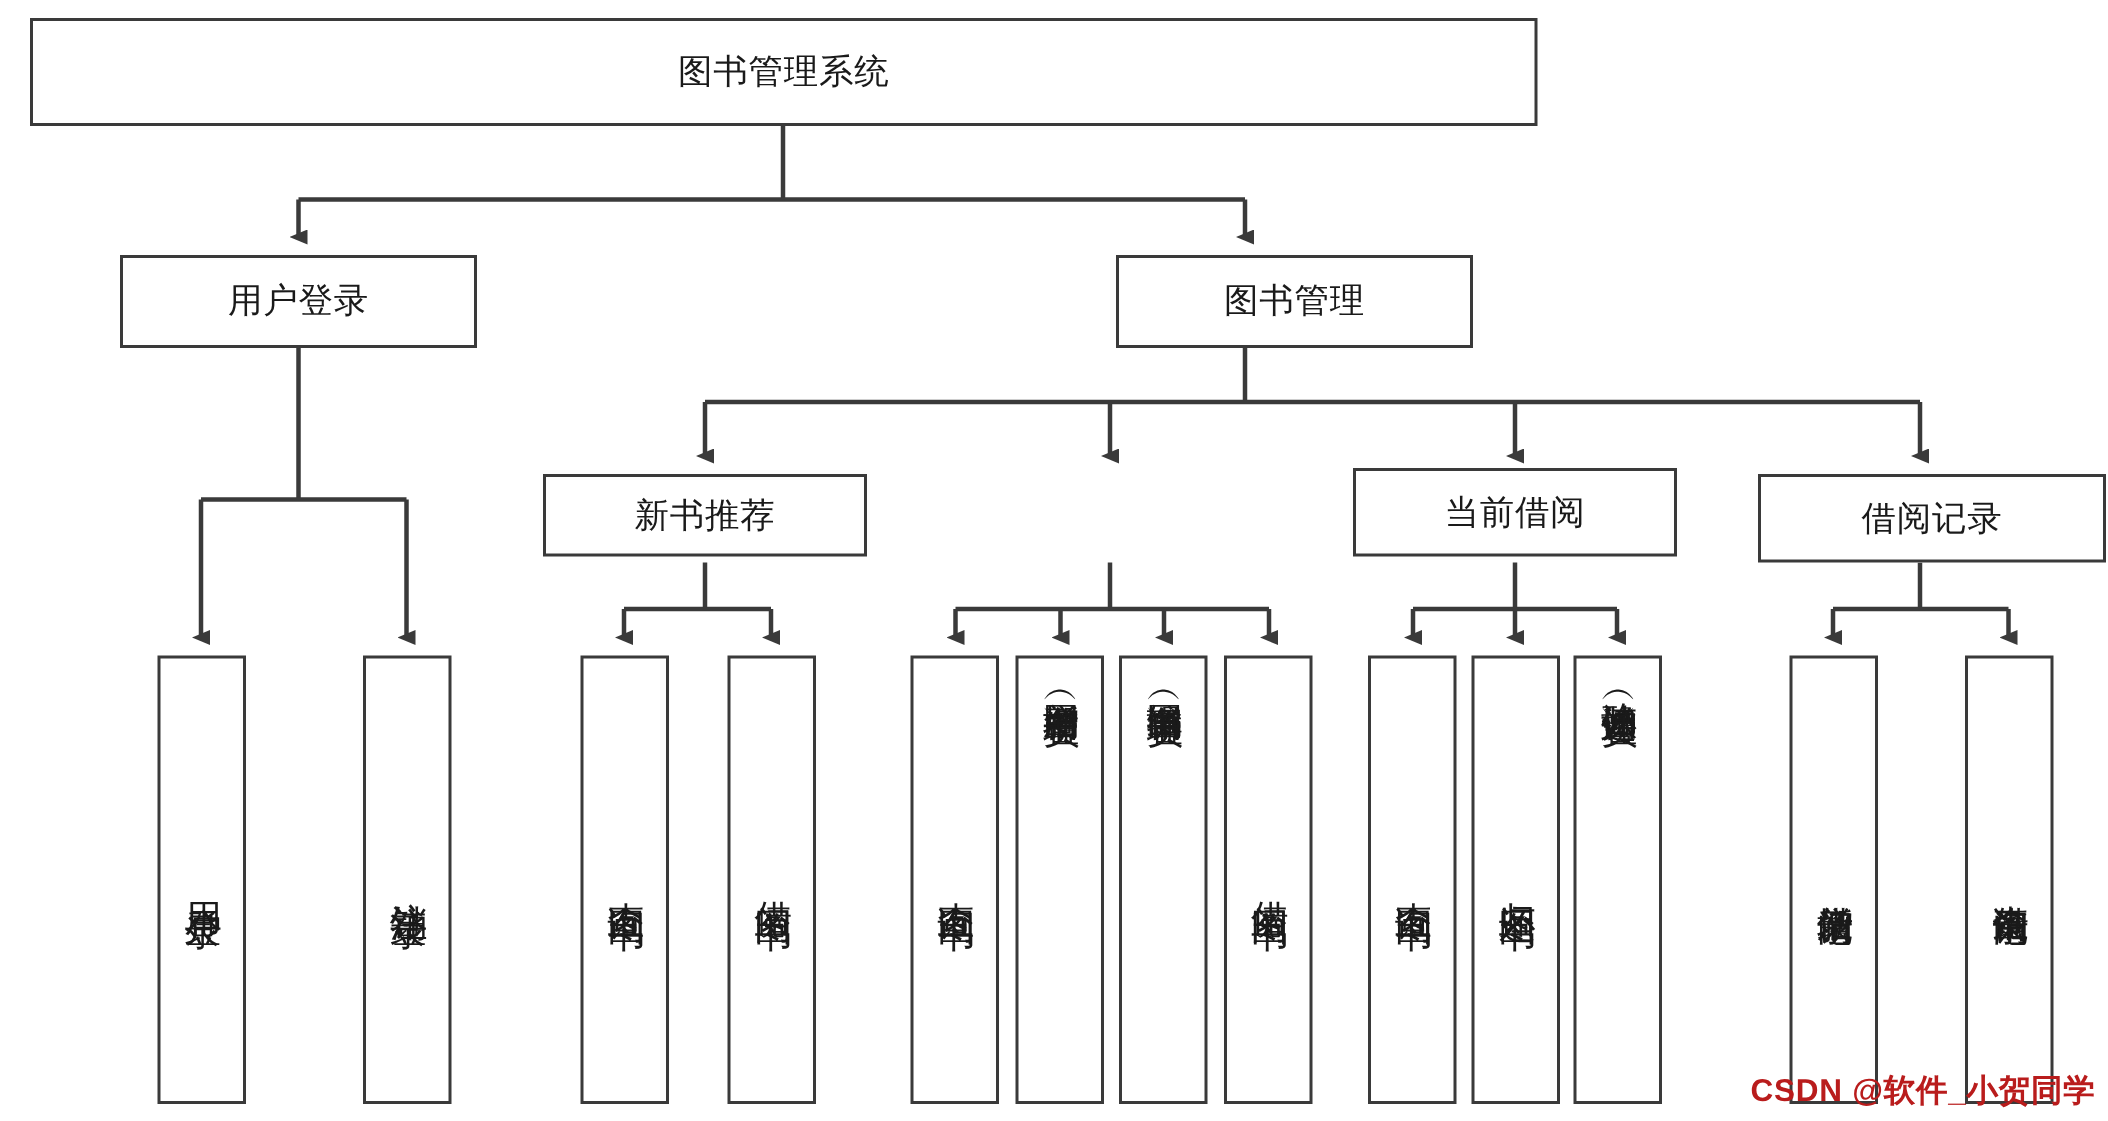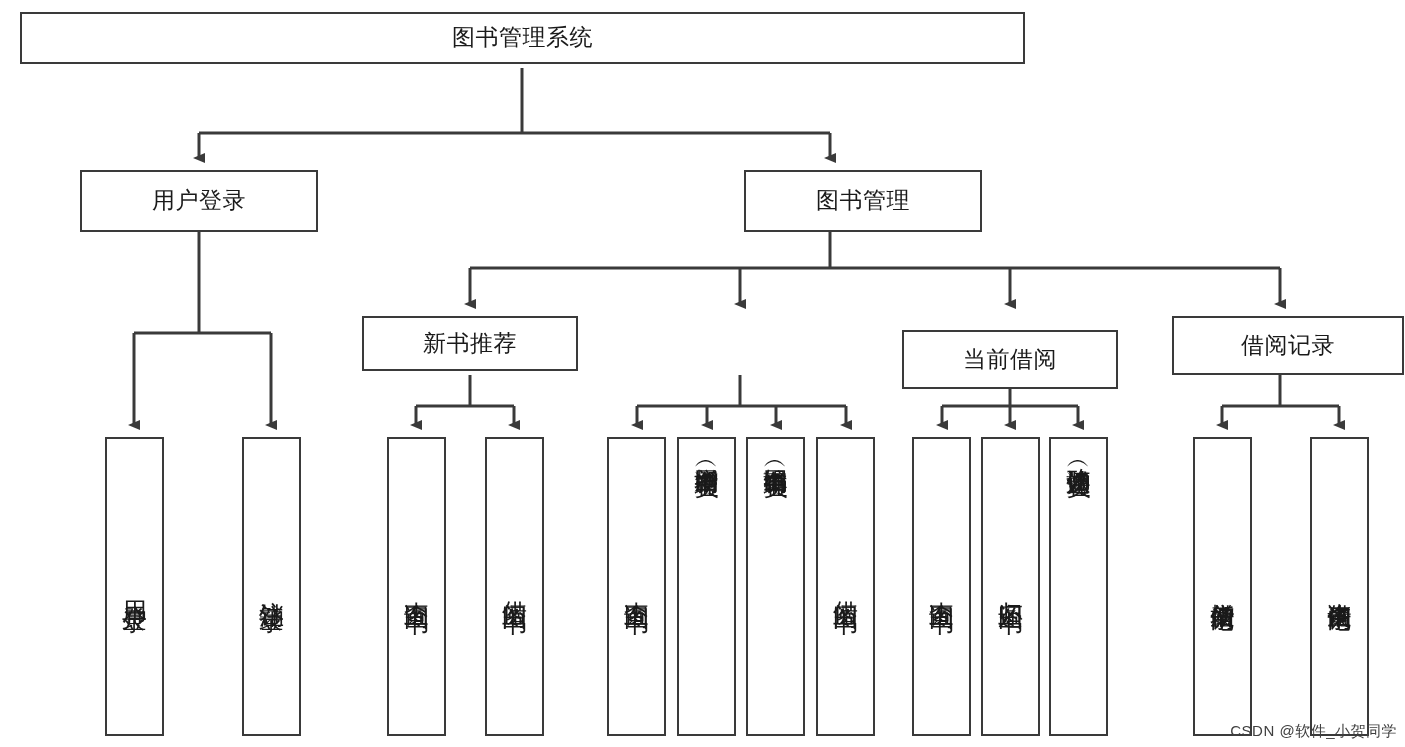--- a/index.html
+++ b/index.html
@@ -61,25 +61,26 @@
     letter-spacing: 1px;
   }
   .node.vertical.centered {
     align-items: center;
     padding-top: 0;
   }
   .watermark {
     position: absolute;
     right: 8px;
     bottom: 6px;
-    font-size: 15px;
-    color: #404040;
+    font-size: 21px;
+    color: #b91c1c;
     letter-spacing: 0.5px;
     white-space: nowrap;
     pointer-events: none;
+    font-weight: bold;
   }
 </style>
 </head>
 <body>
 
 <div id="canvas">
 
   <svg id="diagram-svg" viewBox="0 0 1405 747" xmlns="http://www.w3.org/2000/svg">
     <defs>
       <marker id="arrow" markerWidth="12" markerHeight="12" refX="5" refY="6" orient="auto" markerUnits="userSpaceOnUse">
@@ -123,35 +124,35 @@
       <path d="M1010,406 L1010,425" marker-end="url(#arrow)"></path>
       <path d="M1078,406 L1078,425" marker-end="url(#arrow)"></path>
 
       <path d="M1280,375 L1280,406"></path>
       <path d="M1222,406 L1339,406"></path>
       <path d="M1222,406 L1222,425" marker-end="url(#arrow)"></path>
       <path d="M1339,406 L1339,425" marker-end="url(#arrow)"></path>
     </g>
   </svg>
 
-  <div class="node horizontal" style="left:20px; top:12px; width:1005px; height:52px;">
+  <div class="node horizontal" style="left:20px; top:12px; width:1005px; height:72px;">
     <span class="node-label">图书管理系统</span>
   </div>
 
   <div class="node horizontal" style="left:80px; top:170px; width:238px; height:62px;">
     <span class="node-label">用户登录</span>
   </div>
   <div class="node horizontal" style="left:711px; top:170px; width:238px; height:62px;margin-left:33px;">
     <span class="node-label">图书管理</span>
   </div>
 
   <div class="node horizontal" style="left:362px; top:316px; width:216px; height:55px;">
     <span class="node-label">新书推荐</span>
   </div>
-  <div class="node horizontal" style="left:902px; top:330px; width:216px; height:59px;">
+  <div class="node horizontal" style="left:902px; top:312px; width:216px; height:59px;">
     <span class="node-label">当前借阅</span>
   </div>
   <div class="node horizontal" style="left:1172px; top:316px; width:232px; height:59px;">
     <span class="node-label">借阅记录</span>
   </div>
 
   <div class="node vertical centered" style="left:105px; top:437px; width:59px; height:299px;">
     <span class="node-label">用户登录</span>
   </div>
   <div class="node vertical centered" style="left:242px; top:437px; width:59px; height:299px;">

